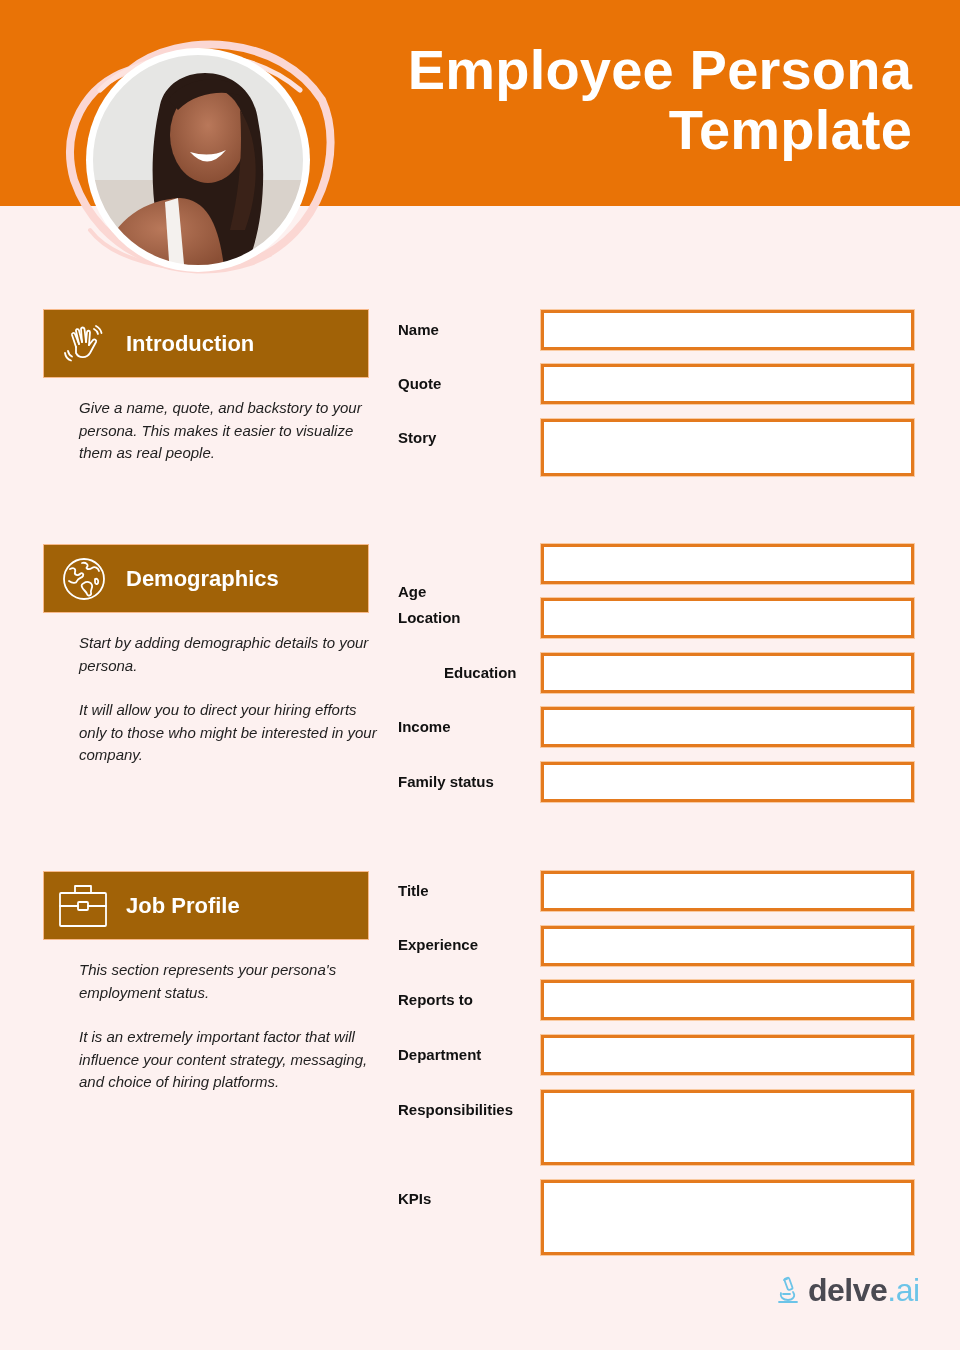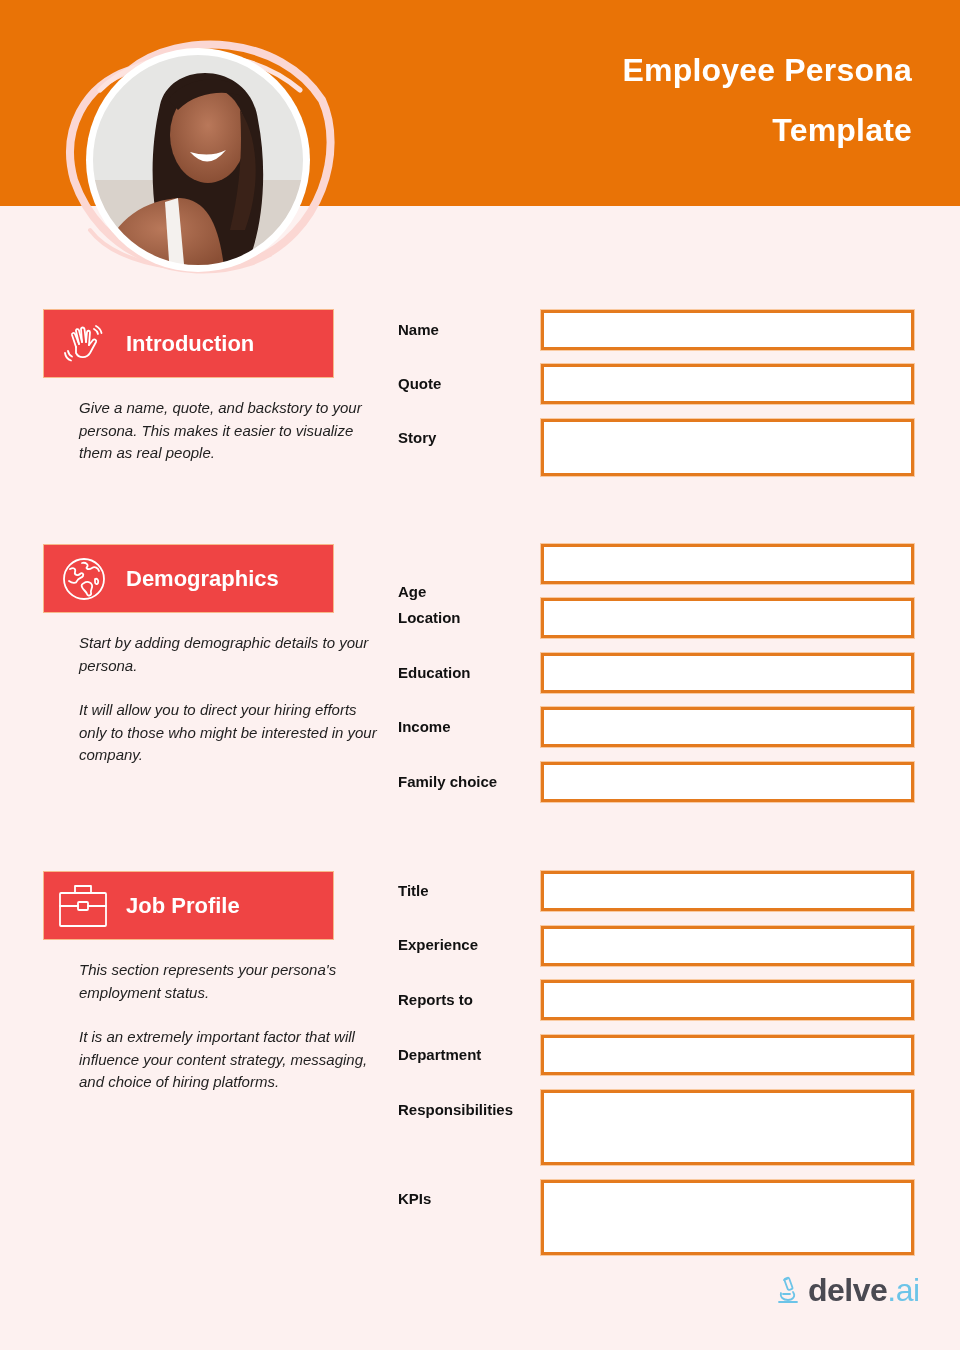--- a/index.html
+++ b/index.html
@@ -11,31 +11,31 @@
       overflow: hidden;
       color: #1a1a1a;
     }
     .header-band {
       position: absolute; left: 0; top: 0; width: 960px; height: 206px;
       background: #e97306;
     }
     .page-title {
       position: absolute; right: 48px; top: 40px;
       text-align: right; color: #ffffff;
-      font-weight: bold; font-size: 32px; line-height: 60px;
+      font-weight: bold; font-size: 56px; line-height: 60px;
       letter-spacing: 0.2px;
     }
     .photo-wrap {
       position: absolute; left: 60px; top: 30px; width: 276px; height: 250px;
     }
     .photo-wrap svg { position: absolute; left: 0; top: 0; }
 
     .section-header {
-      position: absolute; left: 44px; width: 289px; height: 67px;
-      background: #ef4444; color: #ffffff;
+      position: absolute; left: 44px; width: 324px; height: 67px;
+      background: #a16207; color: #ffffff;
       display: flex; align-items: center;
       box-shadow: 0 0 0 1px #f7b98a;
     }
     .section-header .icon { width: 44px; height: 44px; margin-left: 18px; margin-right: 20px; display: flex; align-items: center; justify-content: center; }
     .section-header .label { font-weight: bold; font-size: 22px; }
 
     .section-desc {
       position: absolute; left: 51px; width: 300px;
       font-style: italic; font-size: 15px; line-height: 22.5px; color: #1f1f1f; margin-left: 28px;
     }
@@ -149,27 +149,27 @@
   <p>Start by adding demographic details to your persona.</p>
   <p>It will allow you to direct your hiring efforts only to those who might be interested in your company.</p>
 </div>
 
 <span class="field-label" style="top:555px;margin-top:28px;">Age</span>
 <div class="field-box" style="top:544px;height:40px;"></div>
 
 <span class="field-label" style="top:609px;">Location</span>
 <div class="field-box" style="top:598px;height:40px;"></div>
 
-<span class="field-label" style="top:664px;">Education</span>
+<span class="field-label" style="top:664px;margin-left:46px;">Education</span>
 <div class="field-box" style="top:653px;height:40px;"></div>
 
 <span class="field-label" style="top:718px;">Income</span>
 <div class="field-box" style="top:707px;height:40px;"></div>
 
-<span class="field-label" style="top:773px;">Family choice</span>
+<span class="field-label" style="top:773px;">Family status</span>
 <div class="field-box" style="top:762px;height:40px;"></div>
 
 <div class="section-header" style="top:872px;">
   <span class="icon" style="width:50px;margin-left:14px;margin-right:18px;">
     <svg width="50" height="44" viewBox="0 0 50 44" fill="none" stroke="#ffffff" stroke-width="1.8" stroke-linecap="round" stroke-linejoin="round">
       <rect x="2" y="9" width="46" height="33" rx="1"></rect>
       <rect x="17" y="2" width="16" height="7"></rect>
       <path d="M2 22 L 20 22"></path>
       <path d="M30 22 L 48 22"></path>
       <rect x="20" y="18" width="10" height="8" rx="1"></rect>

